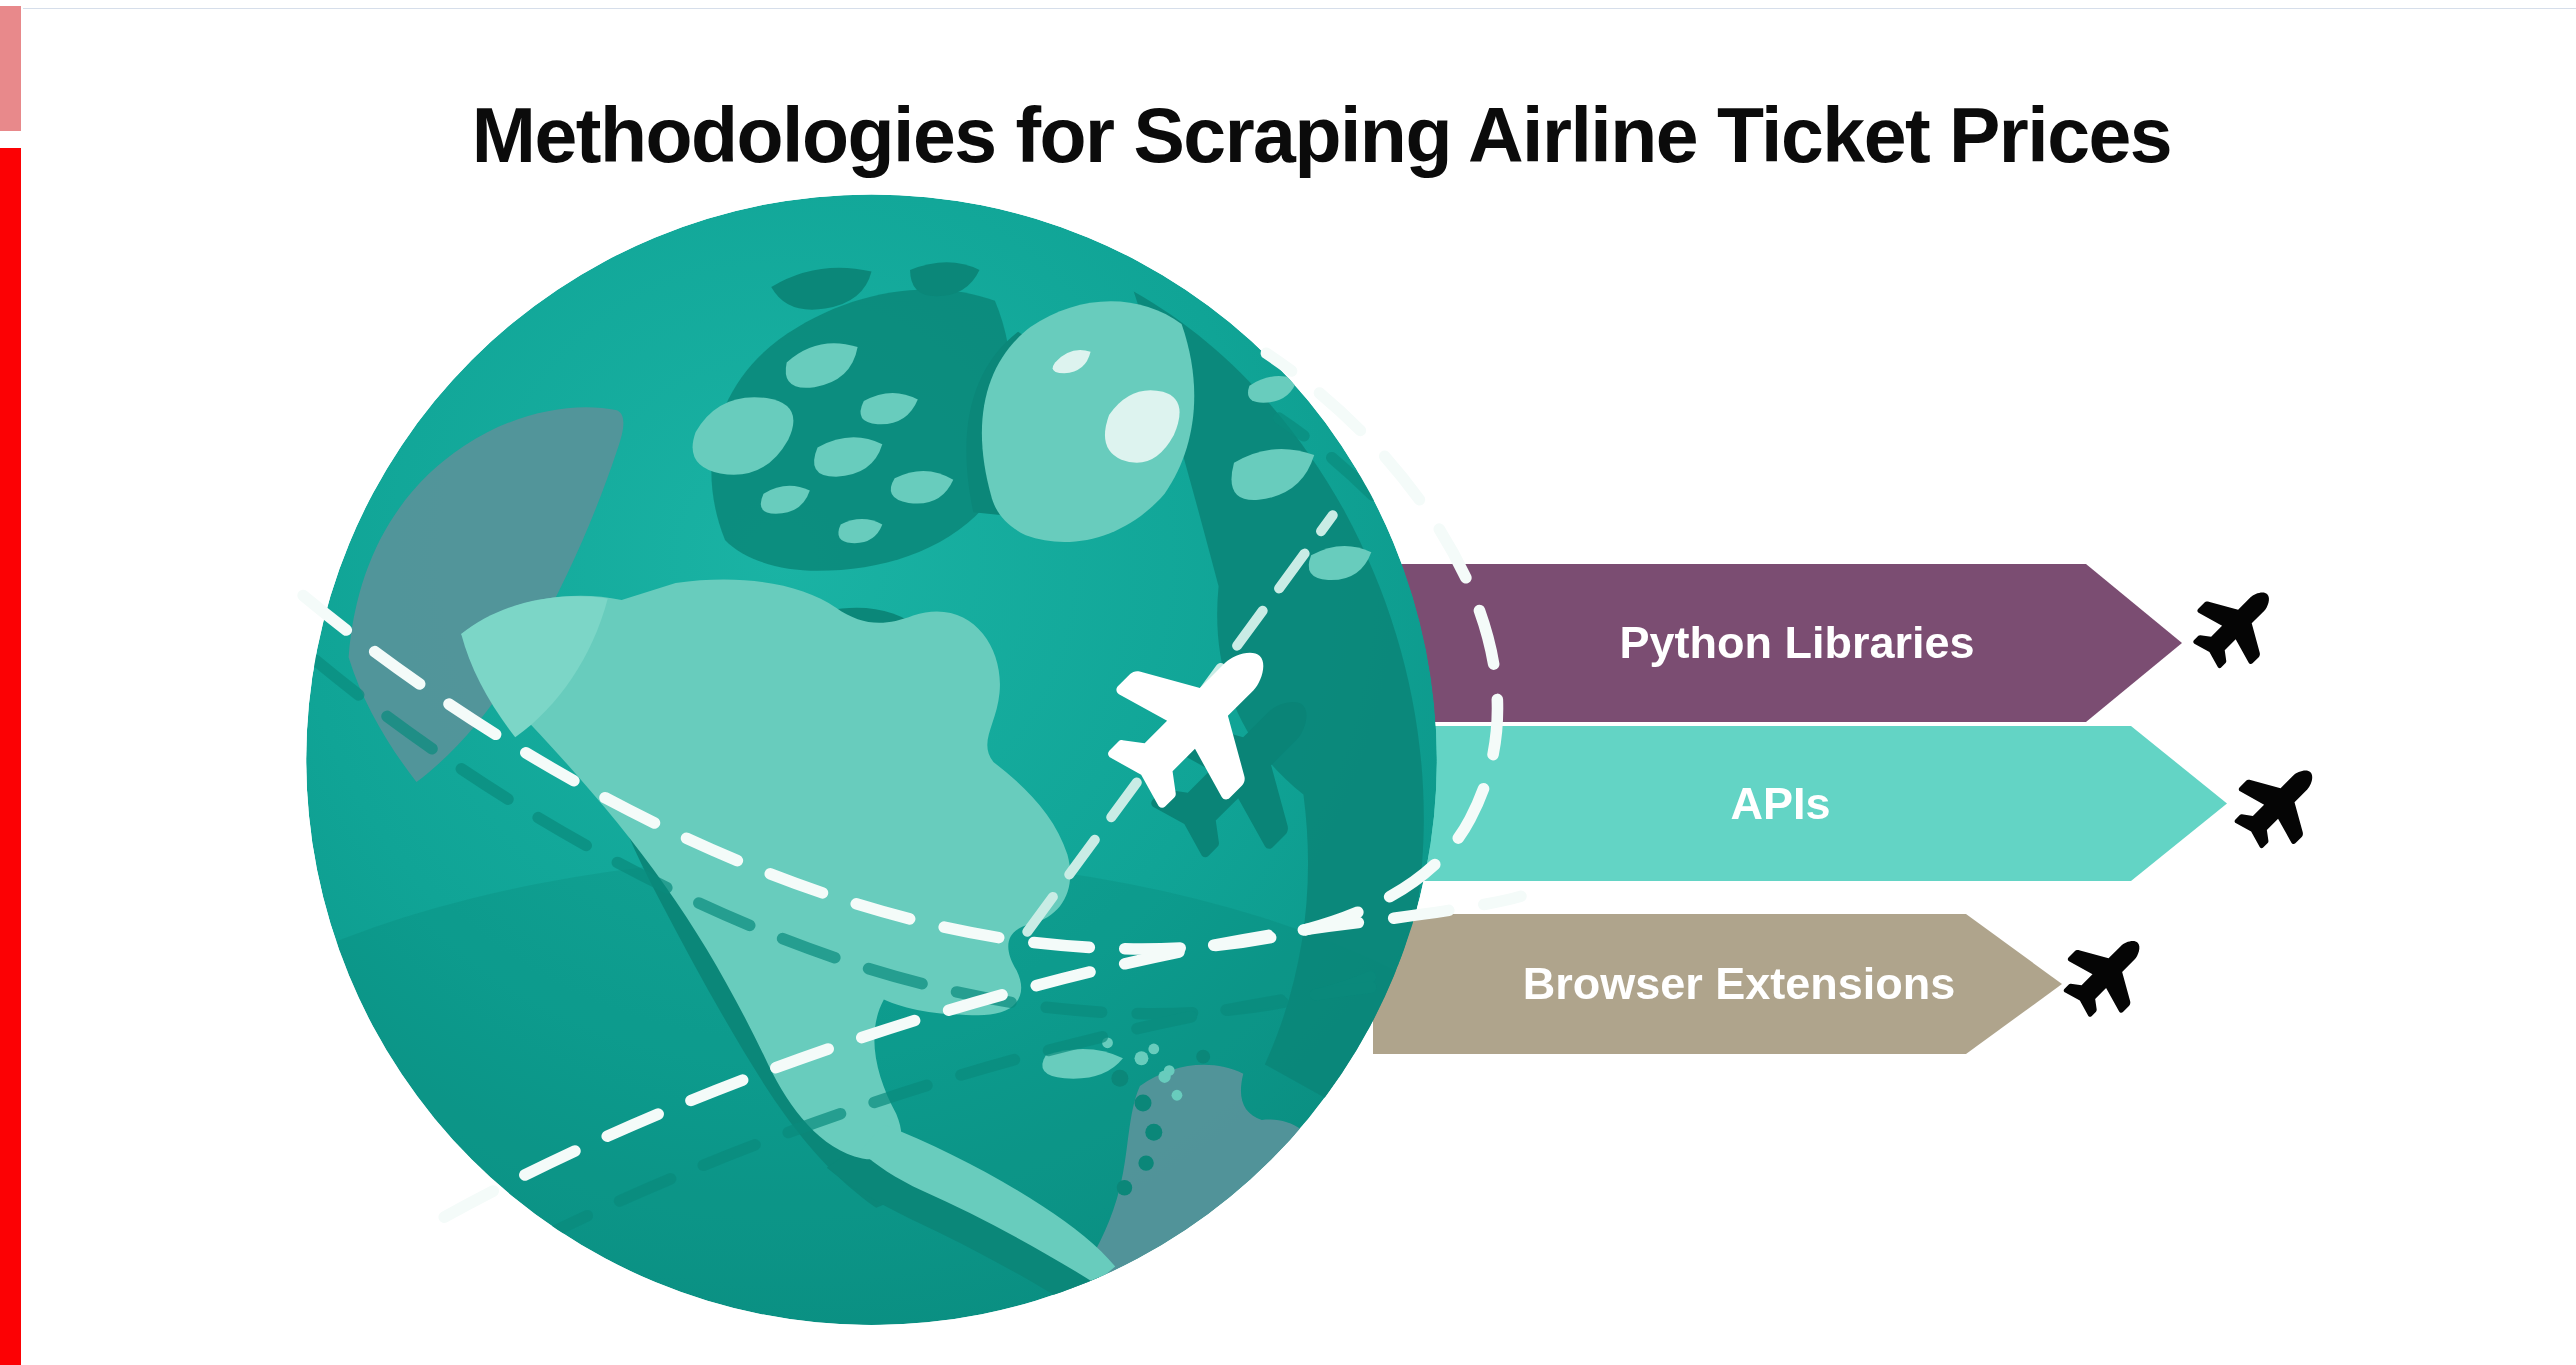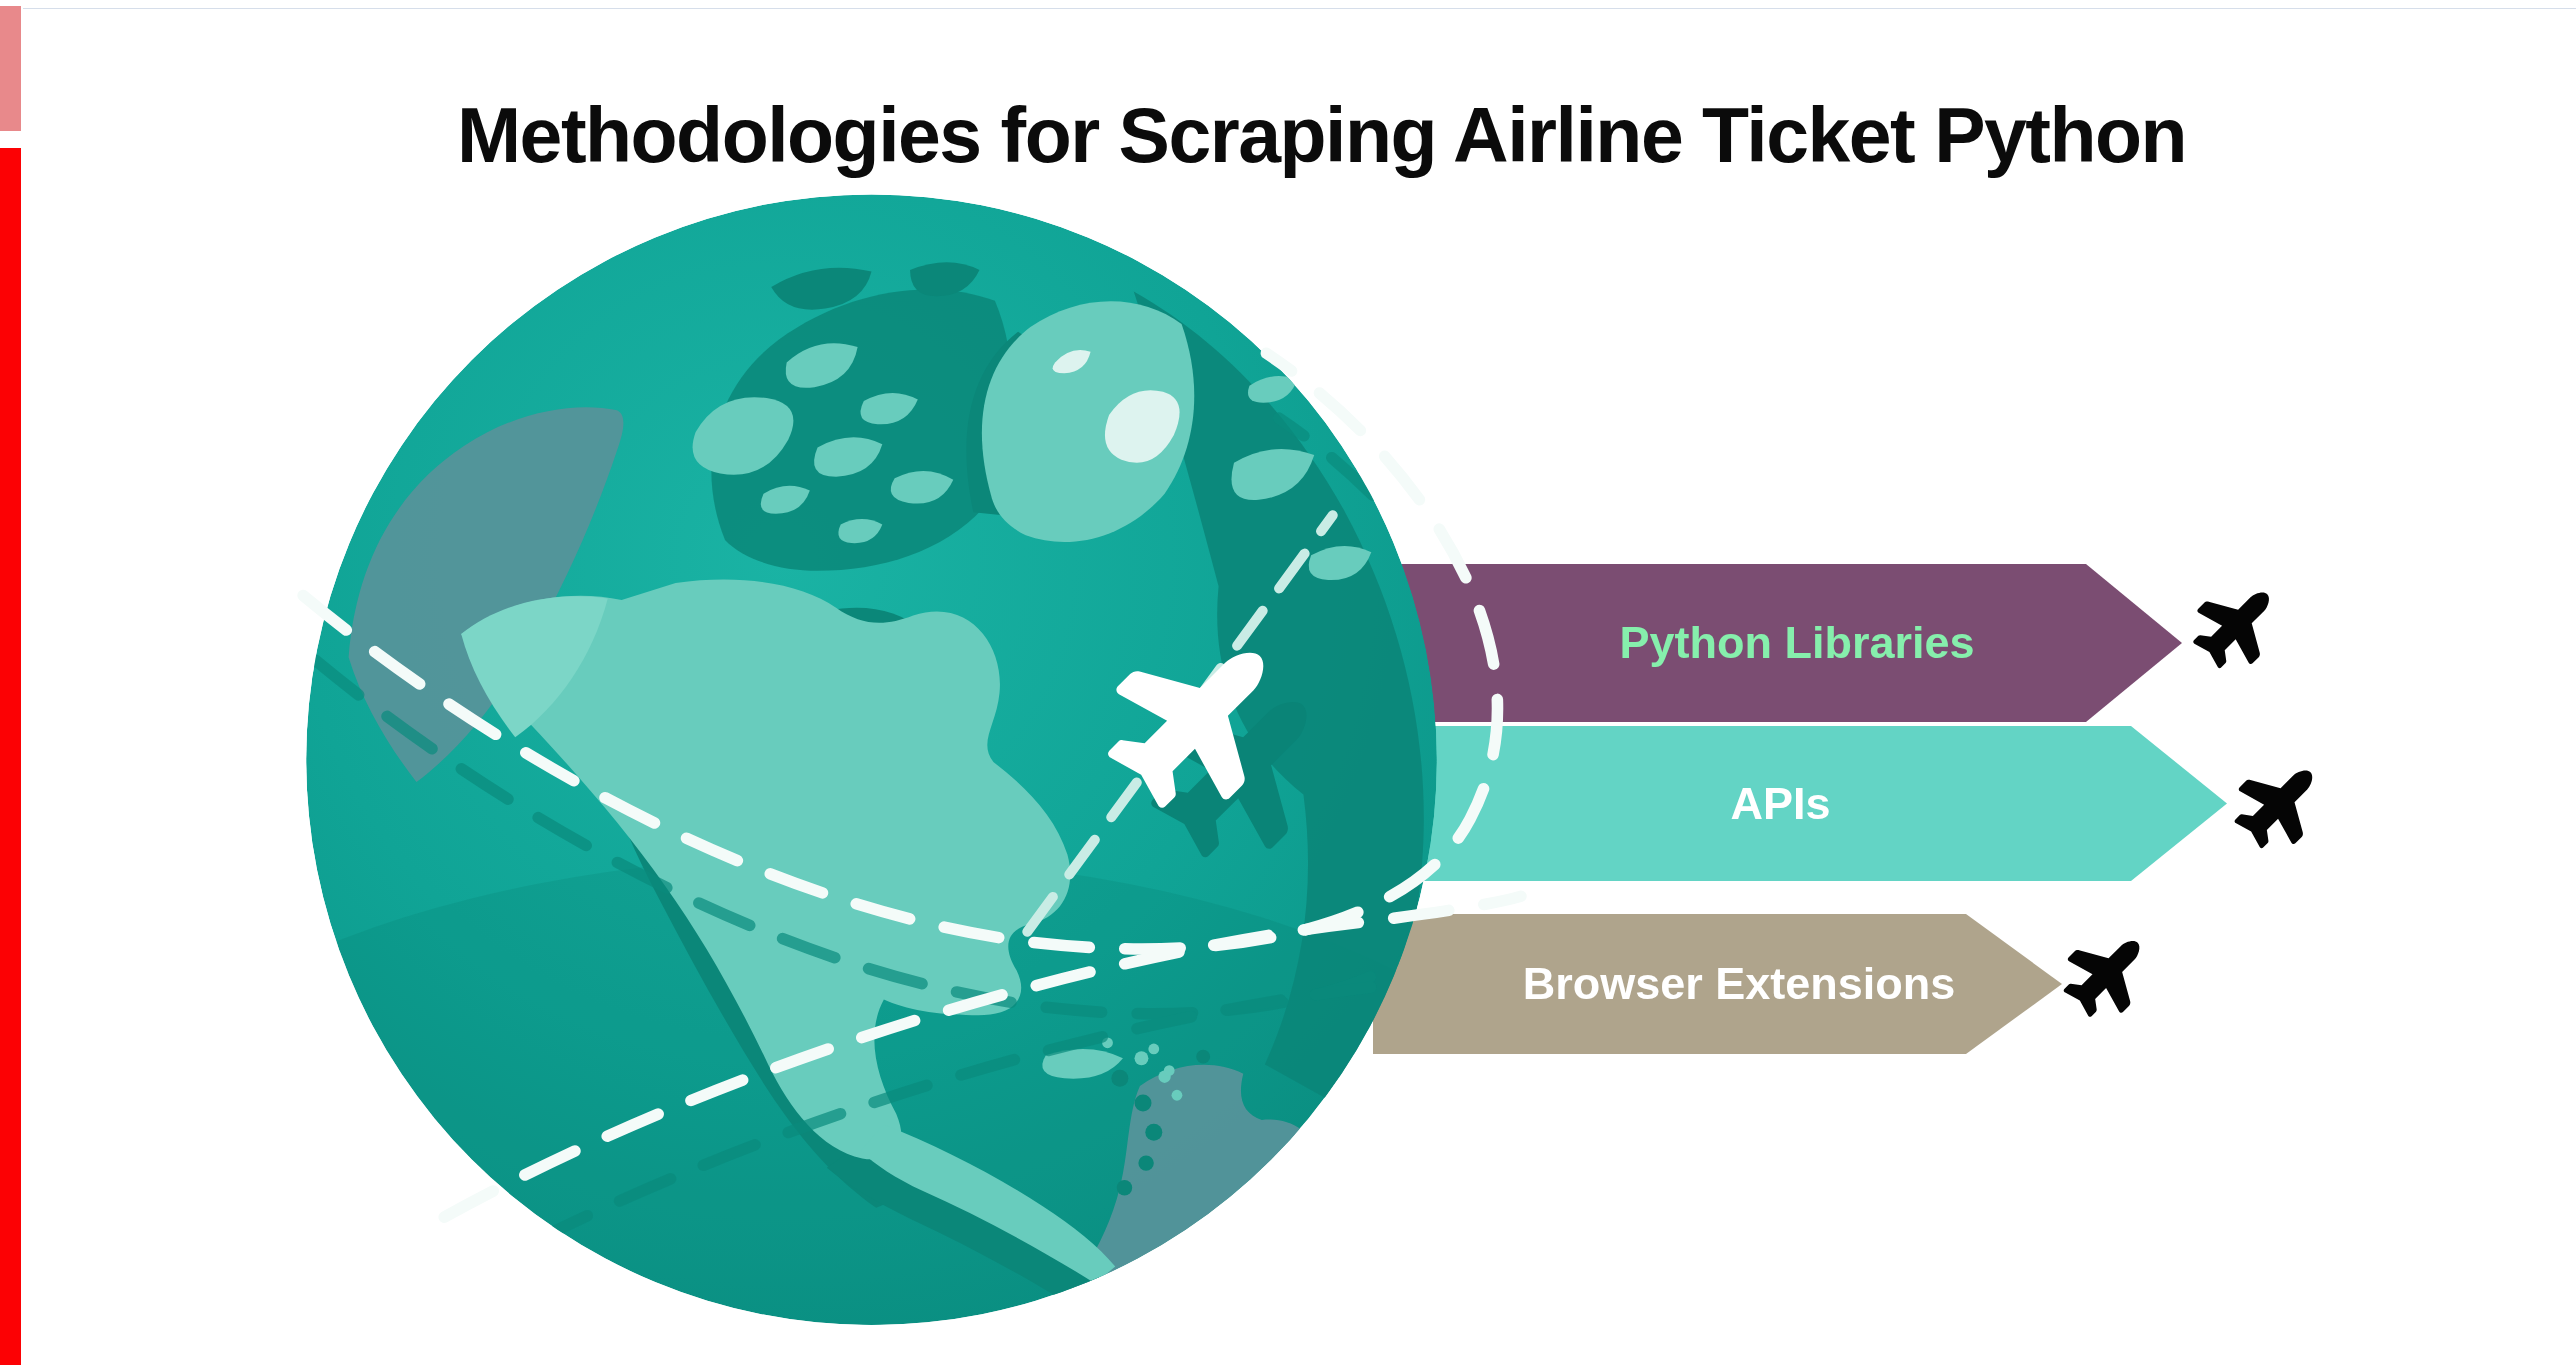--- a/index.html
+++ b/index.html
@@ -22,24 +22,24 @@
 </style>
 </head>
 <body>
 
 <div class="stage">
 
   <div class="top-hairline" style="background-color: rgb(214, 222, 234);"></div>
   <div class="accent-bar-top" style="background-color: rgb(232, 137, 139);"></div>
   <div class="accent-bar" style="background-color: rgb(252, 1, 4);"></div>
 
-  <h1 class="page-title">Methodologies for Scraping Airline Ticket Python</h1>
+  <h1 class="page-title">Methodologies for Scraping Airline Ticket Prices</h1>
 
   <div class="banner banner-1" style="background-color: rgb(123, 77, 114);">
-    <span class="label" style="color: #86efac;">Python Libraries</span>
+    <span class="label" style="color: #ffffff;">Python Libraries</span>
   </div>
   <div class="banner banner-2" style="background-color: rgb(99, 212, 197);">
     <span class="label" style="color: rgb(255, 255, 255);">APIs</span>
   </div>
   <div class="banner banner-3" style="background-color: rgb(175, 164, 140);">
     <span class="label" style="color: rgb(255, 255, 255);">Browser Extensions</span>
   </div>
 
   <svg class="illustration" width="2576" height="1366" viewBox="0 0 3340 1771">
     <defs>

